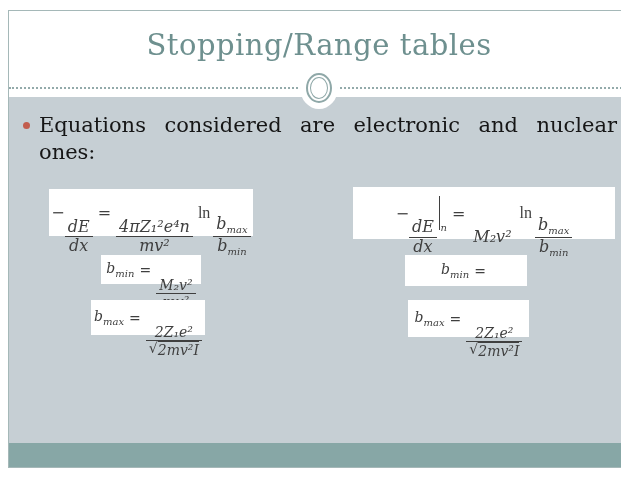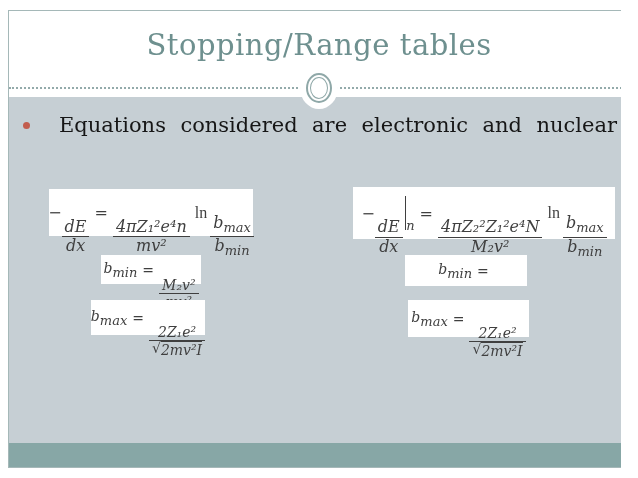--- a/index.html
+++ b/index.html
@@ -11,36 +11,36 @@
   .page-title{margin:0;padding-top:17px;text-align:center;font-size:29px;font-weight:normal;
               color:#6e908f;letter-spacing:0.5px;}
   .divider{position:absolute;left:0;right:0;top:76px;height:0;
            border-top:2px dotted #93aaaa;}
   .ornament{position:absolute;left:50%;top:77px;transform:translate(-50%,-50%);
             width:26px;height:30px;border:2px solid #8fa8a8;border-radius:50%;
             background:#ffffff;box-shadow:0 0 0 6px #ffffff;z-index:5;box-sizing:border-box;}
   .ornament-inner{position:absolute;left:2px;top:2px;right:2px;bottom:2px;
                   border:1px solid #8fa8a8;border-radius:50%;}
   .content-area{position:absolute;left:0;right:0;top:86px;height:348px;background:#c6cfd4;}
-  .bullet-row{display:flex;padding:15px 12px 0 12px;gap:20px;}
+  .bullet-row{display:flex;padding:15px 12px 0 12px;}
   .bullet-dot{flex:0 0 auto;width:7px;height:7px;border-radius:50%;background:#c25d4e;
               margin:10px 9px 0 2px;}
   .bullet-text{flex:1 1 auto;color:#161616;font-size:21px;line-height:1.3;}
   .bullet-line1{display:block;text-align:justify;text-align-last:justify;}
   .bullet-line2{display:block;}
   .eqbox{position:absolute;background:#ffffff;display:flex;align-items:center;
          justify-content:center;color:#3f3f3f;font-style:italic;box-sizing:border-box;}
   .eq-lg{font-size:16px;}
   .eq-sm{font-size:14px;}
   .frac{display:inline-flex;flex-direction:column;text-align:center;line-height:1.15;margin-top:48px;}
   .frac .num{border-bottom:1px solid #3f3f3f;padding:0 3px;}
   .frac .den{padding:0 3px;}
   .rel{margin:0 5px;}
   .ln{font-style:normal;margin:0 3px 0 5px;font-family:Liberation Serif, serif;}
-  sub{font-size:13px;font-style:italic;}
+  sub{font-size:10px;font-style:italic;}
   .eval{display:inline-flex;align-items:flex-end;margin-left:2px;}
   .eval-bar{display:inline-block;width:1.5px;height:34px;background:#3f3f3f;}
   .eval su, .eval sub{margin-bottom:-3px;}
   .sqrt{display:inline-flex;align-items:flex-start;}
   .radical{font-style:normal;line-height:1;}
   .radicand{border-top:1px solid #3f3f3f;line-height:1.2;}
   .teal-bar{position:absolute;left:0;right:0;bottom:0;height:24px;background:#87a7a6;}
 </style>
 </head>
 <body>
@@ -56,20 +56,21 @@
     <div class="ornament">
       <div class="ornament-inner"></div>
     </div>
 
     <div class="content-area">
 
       <div class="bullet-row">
         <span class="bullet-dot"></span>
         <span class="bullet-text">
           <span class="bullet-line1">Equations considered are electronic and nuclear</span>
+          <span class="bullet-line2">ones:</span>
         </span>
       </div>
 
       <div class="eqbox eq-lg" style="left:40px;top:92px;width:204px;height:47px;">
         <span>−</span>
         <span class="frac">
           <span class="num">dE</span>
           <span class="den">dx</span>
         </span>
         <span class="rel">=</span>
@@ -89,21 +90,20 @@
         <span class="frac">
           <span class="num">dE</span>
           <span class="den">dx</span>
         </span>
         <span class="eval">
           <span class="eval-bar"></span>
           <sub>n</sub>
         </span>
         <span class="rel">=</span>
         <span class="frac">
-          <span class="num">4πZ₂²Z₁²e⁴N</span>
           <span class="den">M₂v²</span>
         </span>
         <span class="ln">ln</span>
         <span class="frac">
           <span class="num"><span>b</span><sub>max</sub></span>
           <span class="den"><span>b</span><sub>min</sub></span>
         </span>
       </div>
 
       <div class="eqbox eq-sm" style="left:92px;top:158px;width:100px;height:29px;">

